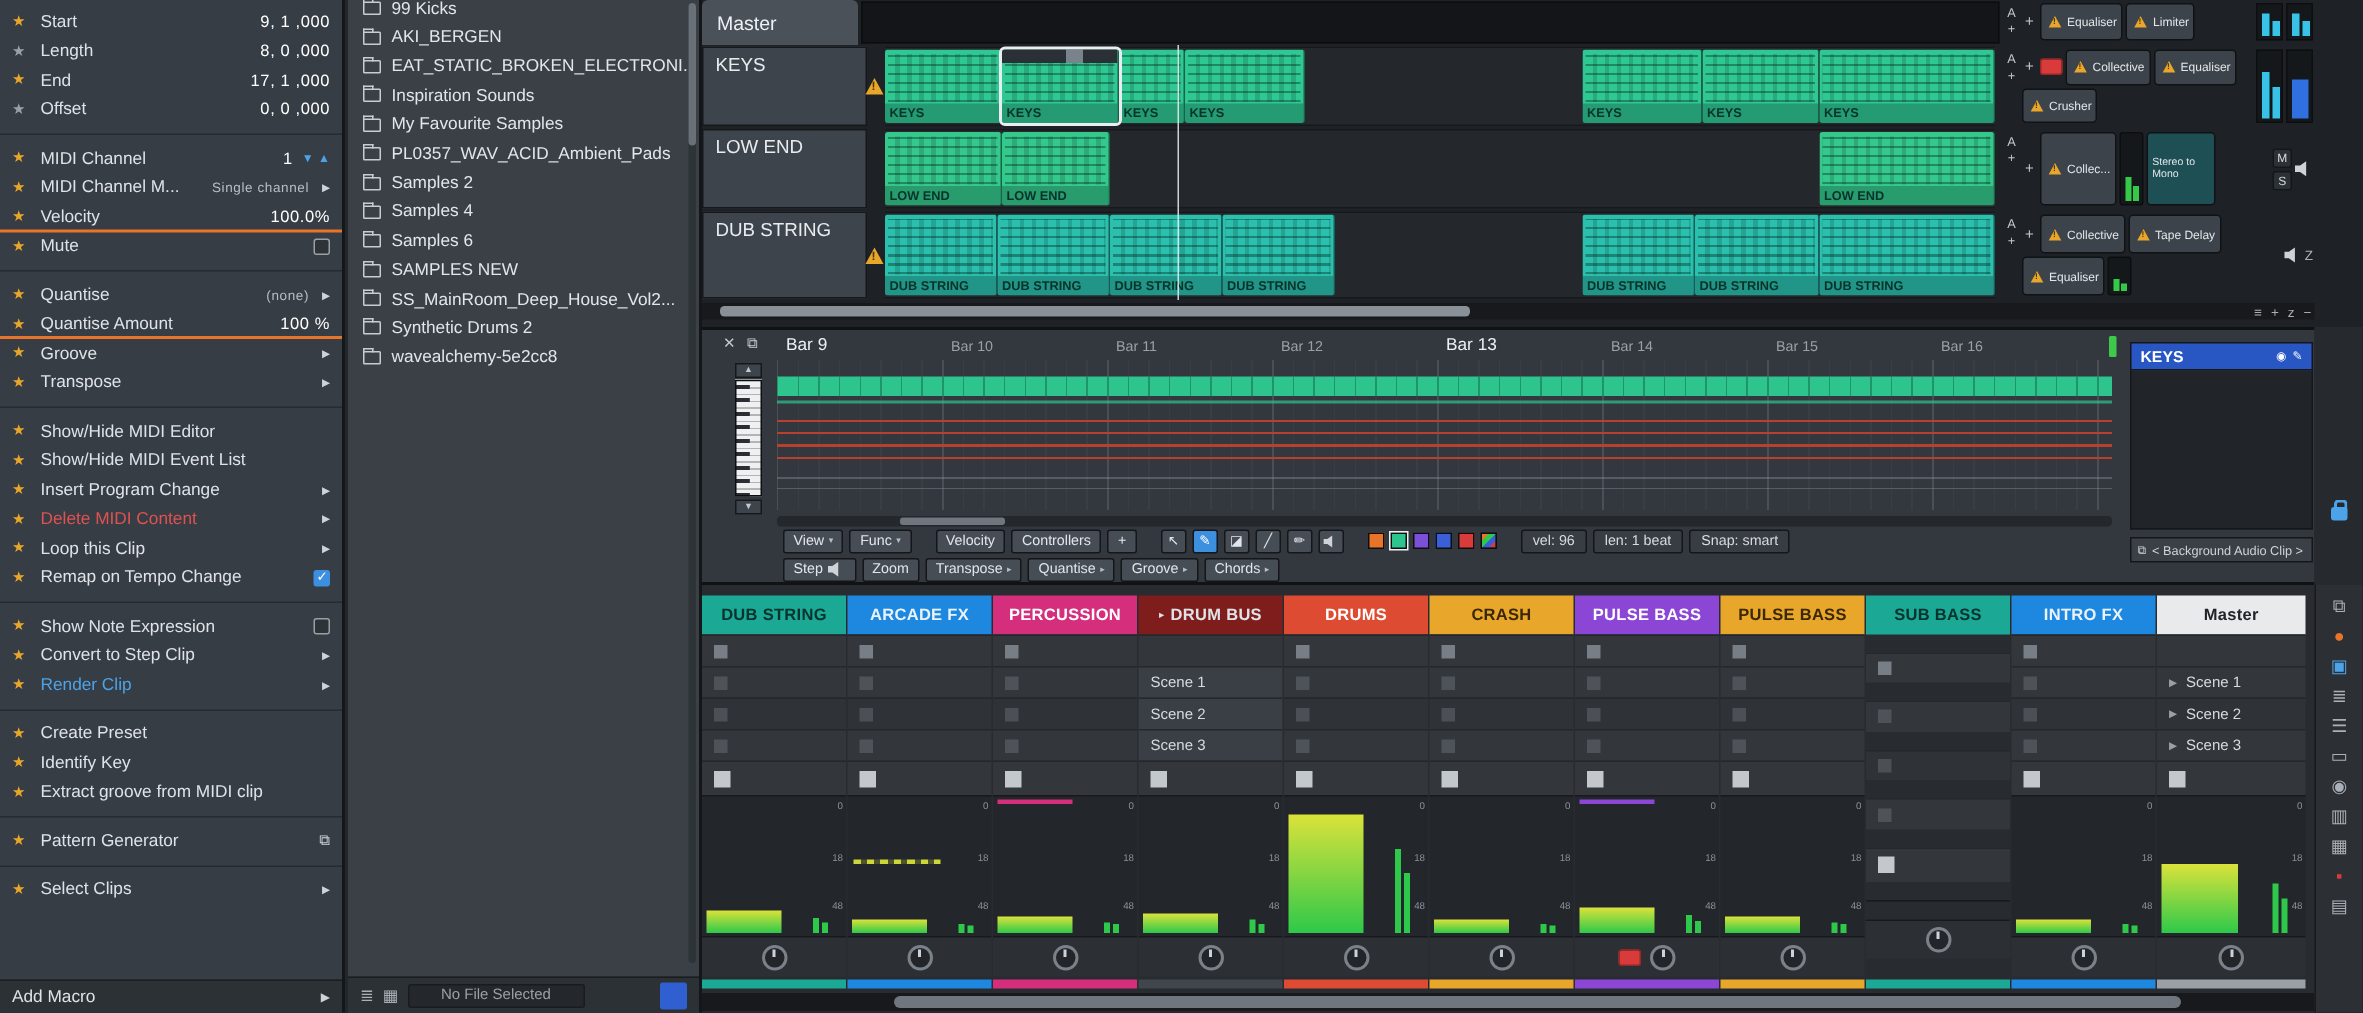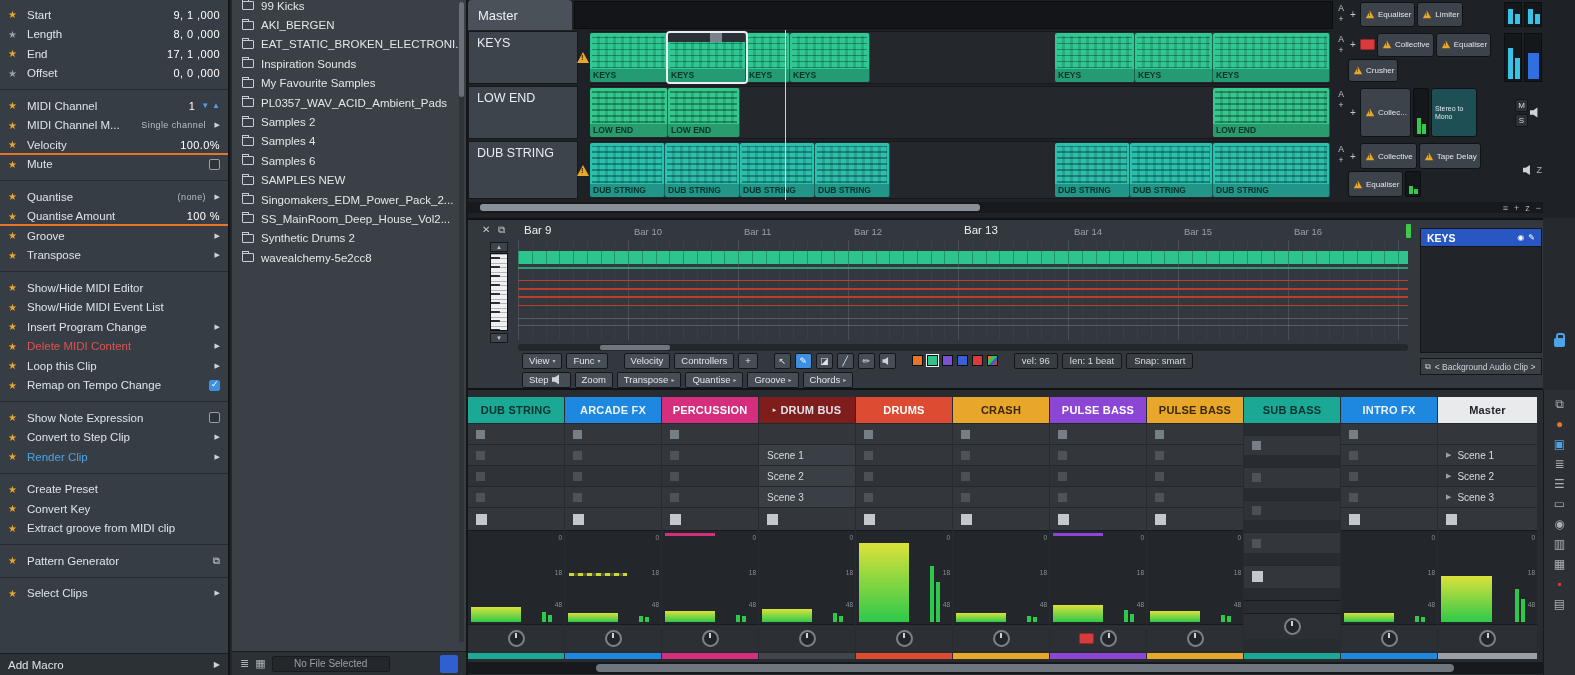--- a/index.html
+++ b/index.html
@@ -298,21 +298,21 @@
           <span class="mlab" style="color: rgb(77, 163, 232);">Render Clip</span>
           <span class="marr">▶</span>
         </div>
         <div class="menu-sep"></div>
         <div class="mi">
           <span class="star" style="color: rgb(232, 166, 43);">★</span>
           <span class="mlab">Create Preset</span>
         </div>
         <div class="mi">
           <span class="star" style="color: rgb(232, 166, 43);">★</span>
-          <span class="mlab">Convert Key</span>
+          <span class="mlab">Identify Key</span>
         </div>
         <div class="mi">
           <span class="star" style="color: rgb(232, 166, 43);">★</span>
           <span class="mlab">Extract groove from MIDI clip</span>
         </div>
         <div class="menu-sep"></div>
         <div class="mi">
           <span class="star" style="color: rgb(232, 166, 43);">★</span>
           <span class="mlab">Pattern Generator</span>
           <span class="wic">⧉</span>
@@ -364,24 +364,20 @@
           <span class="fold"></span>
           <span>Samples 4</span>
         </div>
         <div class="fitem">
           <span class="fold"></span>
           <span>Samples 6</span>
         </div>
         <div class="fitem">
           <span class="fold"></span>
           <span>SAMPLES NEW</span>
-        </div>
-        <div class="fitem">
-          <span class="fold"></span>
-          <span>Singomakers_EDM_Power_Pack_2...</span>
         </div>
         <div class="fitem">
           <span class="fold"></span>
           <span>SS_MainRoom_Deep_House_Vol2...</span>
         </div>
         <div class="fitem">
           <span class="fold"></span>
           <span>Synthetic Drums 2</span>
         </div>
         <div class="fitem">

